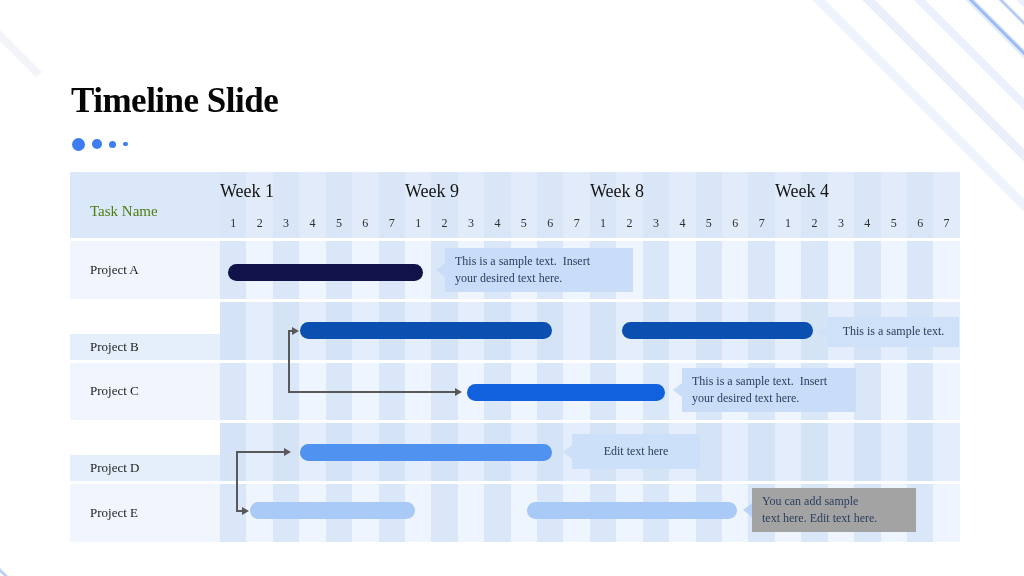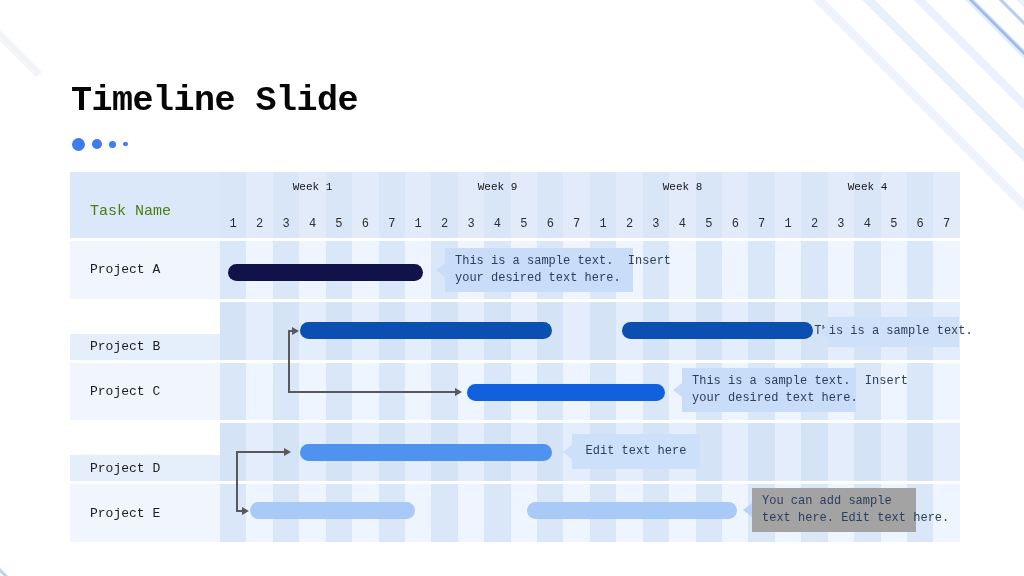--- a/index.html
+++ b/index.html
@@ -1,18 +1,18 @@
 <!DOCTYPE html>
 <html><head>
 <meta charset="utf-8">
 <style>
   html,body{margin:0;padding:0;background:#ffffff;}
   .slide{
     position:relative;width:1024px;height:576px;overflow:hidden;background:#ffffff;
-    font-family:Liberation Mono, monospace;
+    font-family:Liberation Serif, serif;
   }
   
   .deco{position:absolute;transform-origin:0 0;transform:rotate(45deg);pointer-events:none;}
   .tl1{left:-50px;top:-20px;width:130px;height:8px;background:#f2f4f8;}
   .tr1{left:795px;top:-30px;width:460px;height:9px;background:#eef3fc;}
   .tr2{left:845px;top:-30px;width:440px;height:9px;background:#e9f0fb;}
   .tr3{left:895px;top:-30px;width:400px;height:8px;background:#eaf1fc;}
   .tr4{left:945px;top:-30px;width:330px;height:7px;background:#e6eefb;}
   .tr5{left:995px;top:-30px;width:260px;height:6px;background:#eaf1fc;}
   .trb1{left:958px;top:-15px;width:220px;height:2.5px;background:#9dbdf0;}
@@ -32,21 +32,21 @@
   .head-task{
     width:150px;background:#dbe8f9;display:flex;align-items:center;
     padding-left:20px;box-sizing:border-box;font-size:15px;color:#4d7c0f;padding-top:12px;
   }
   .head-days{flex:1;position:relative;display:flex;}
   .hd-cell{flex:1;display:flex;align-items:flex-end;justify-content:center;
     padding-bottom:7px;box-sizing:border-box;font-size:12px;color:#2e2e2e;}
   .hd-cell.even{background:#d9e6f8;}
   .hd-cell.odd{background:#e1ebfa;}
   .weeks-row{position:absolute;top:9px;left:0;right:0;display:flex;}
-  .week-label{flex:1;text-align:center;font-size:11px;color:#141414;}
+  .week-label{flex:1;font-size:18px;color:#141414;}
   .g-rows{height:304px;}
   .g-row{display:flex;height:60.8px;border-top:3px solid #ffffff;box-sizing:border-box;}
   .task-cell{width:150px;padding-left:20px;box-sizing:border-box;display:flex;
     align-items:center;font-size:13px;color:#1c1c1c;}
   .g-row.light .task-cell{background:#f1f6fe;}
   .g-row.dark  .task-cell{background:#e5effc;margin-top:32px;}
   .row-cells{flex:1;display:flex;}
   .cell{flex:1;}
   .g-row.light .cell.even{background:#d9e7f9;}
   .g-row.light .cell.odd {background:#eef5fe;}

